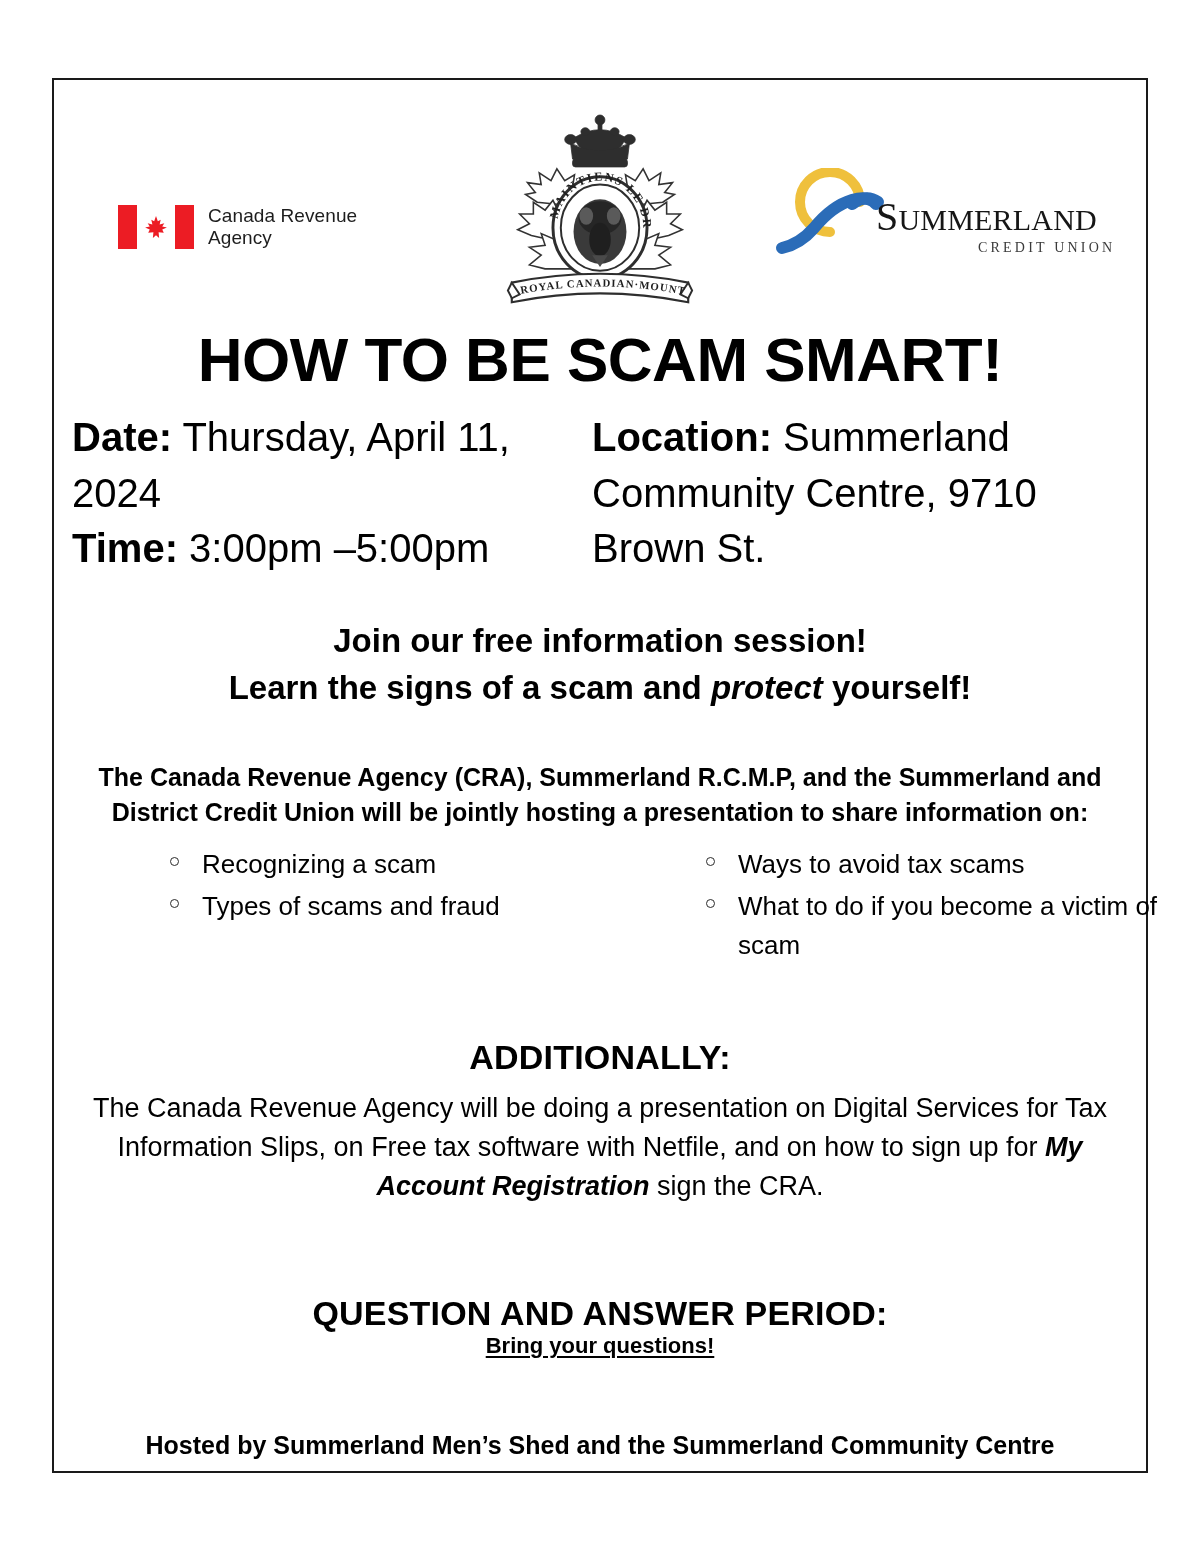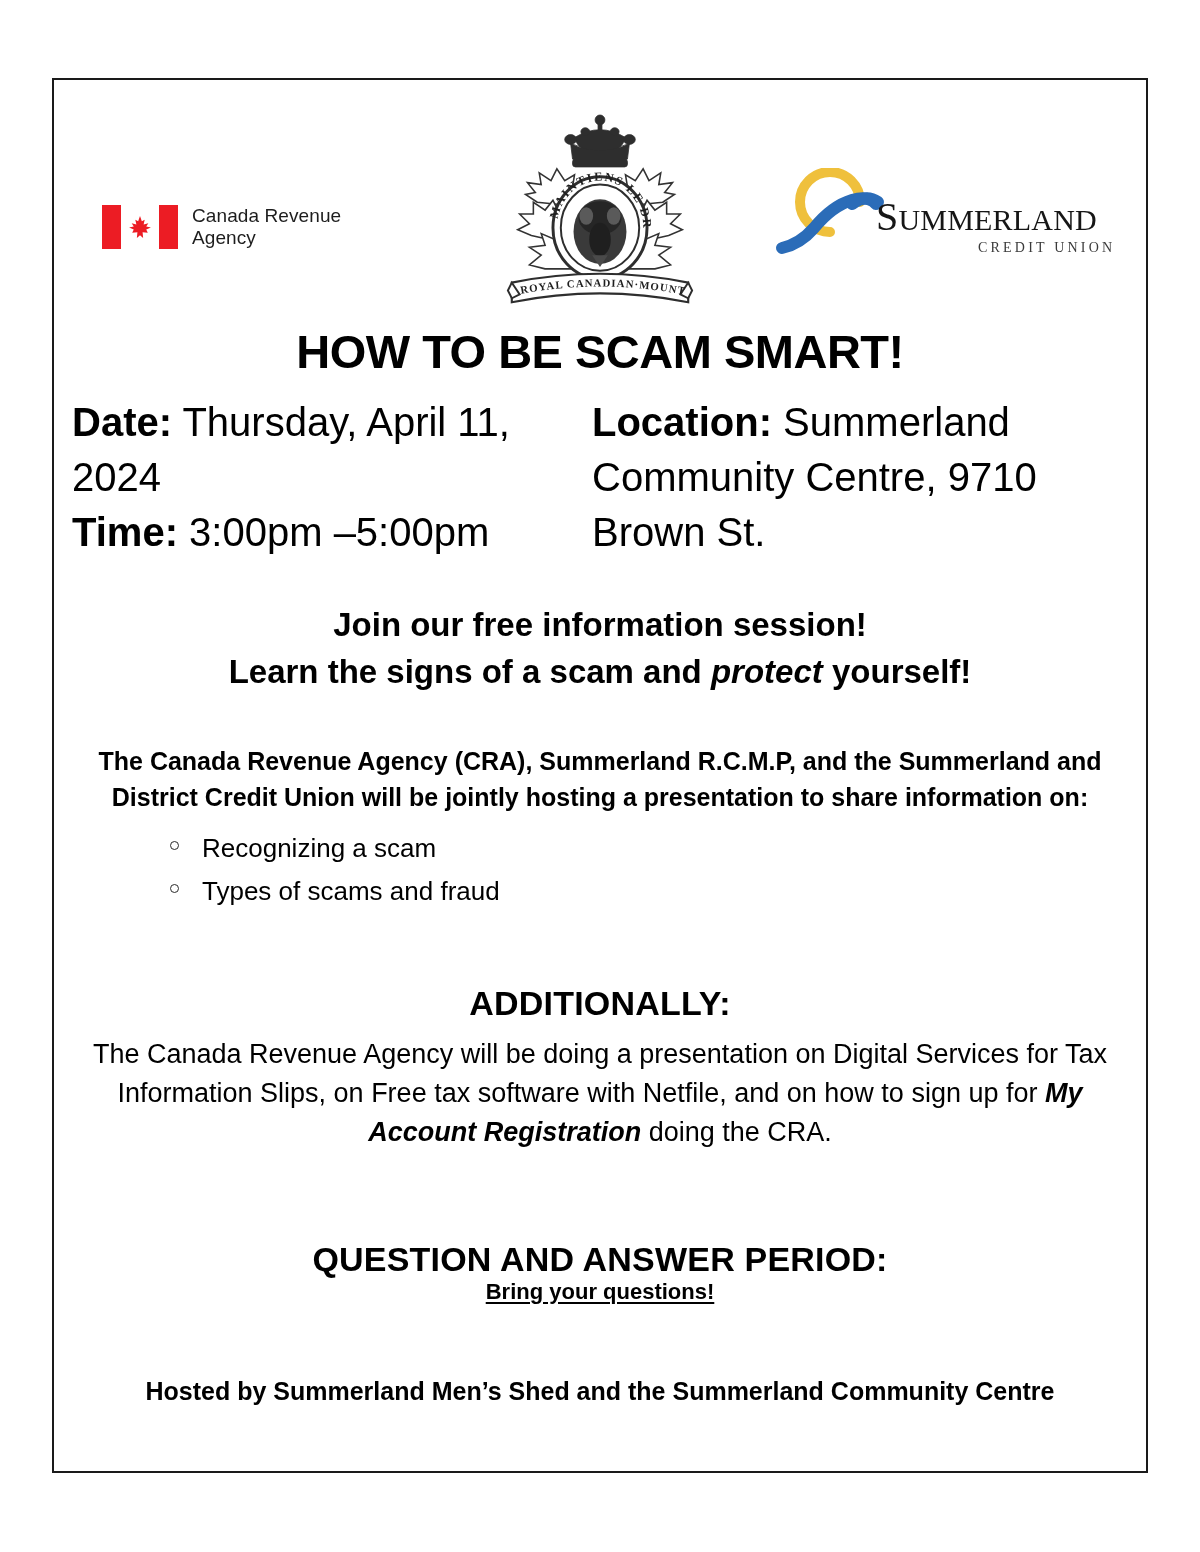--- a/index.html
+++ b/index.html
@@ -46,21 +46,21 @@
   }
 
   
   .logo-band {
     position: relative;
     height: 250px;
   }
 
   .cra-logo {
     position: absolute;
-    left: 48px;
+    left: 64px;
     top: 125px;
     display: flex;
     align-items: center;
     gap: 14px;
   }
   .cra-flag {
     width: 76px;
     height: 44px;
     position: relative;
     background: #ffffff;
@@ -107,21 +107,21 @@
     right: 28px;
     top: 88px;
     width: 352px;
     height: 94px;
   }
   .scu-logo svg { display: block; width: 100%; height: 100%; }
 
   
   .headline {
     text-align: center;
-    font-size: 47px;
+    font-size: 62px;
     font-weight: bold;
     letter-spacing: -0.5px;
     line-height: 1.04;
     margin-top: -2px;
   }
 
   
   .detail-row {
     display: flex;
     margin-top: 18px;
@@ -343,24 +343,34 @@
       <div class="bullet-col left">
         <div class="bullet-item">
           <span class="marker"></span>
           <span>Recognizing a scam</span>
         </div>
         <div class="bullet-item">
           <span class="marker"></span>
           <span>Types of scams and fraud</span>
         </div>
       </div>
+      <div class="bullet-col right">
+        <div class="bullet-item">
+          <span class="marker"></span>
+          <span>Ways to avoid tax scams</span>
+        </div>
+        <div class="bullet-item">
+          <span class="marker"></span>
+          <span>What to do if you become a victim of scam</span>
+        </div>
+      </div>
     </div>
 
     <div class="additionally-heading">ADDITIONALLY:</div>
-    <div class="additionally-body"><span>The Canada Revenue Agency will be doing a presentation on Digital Services for Tax Information Slips, on Free tax software with Netfile, and on how to sign up for </span><b>My Account Registration</b><span> doing the CRA.</span></div>
+    <div class="additionally-body"><span>The Canada Revenue Agency will be doing a presentation on Digital Services for Tax Information Slips, on Free tax software with Netfile, and on how to sign up for </span><b>My Account Registration</b><span> sign the CRA.</span></div>
 
     <div class="qa-heading">QUESTION AND ANSWER PERIOD:</div>
     <div class="qa-sub"><span>Bring your questions!</span></div>
 
     <div class="host">Hosted by Summerland Men’s Shed and the Summerland Community Centre</div>
 
   </div>
 </div>
 
 </body></html>

